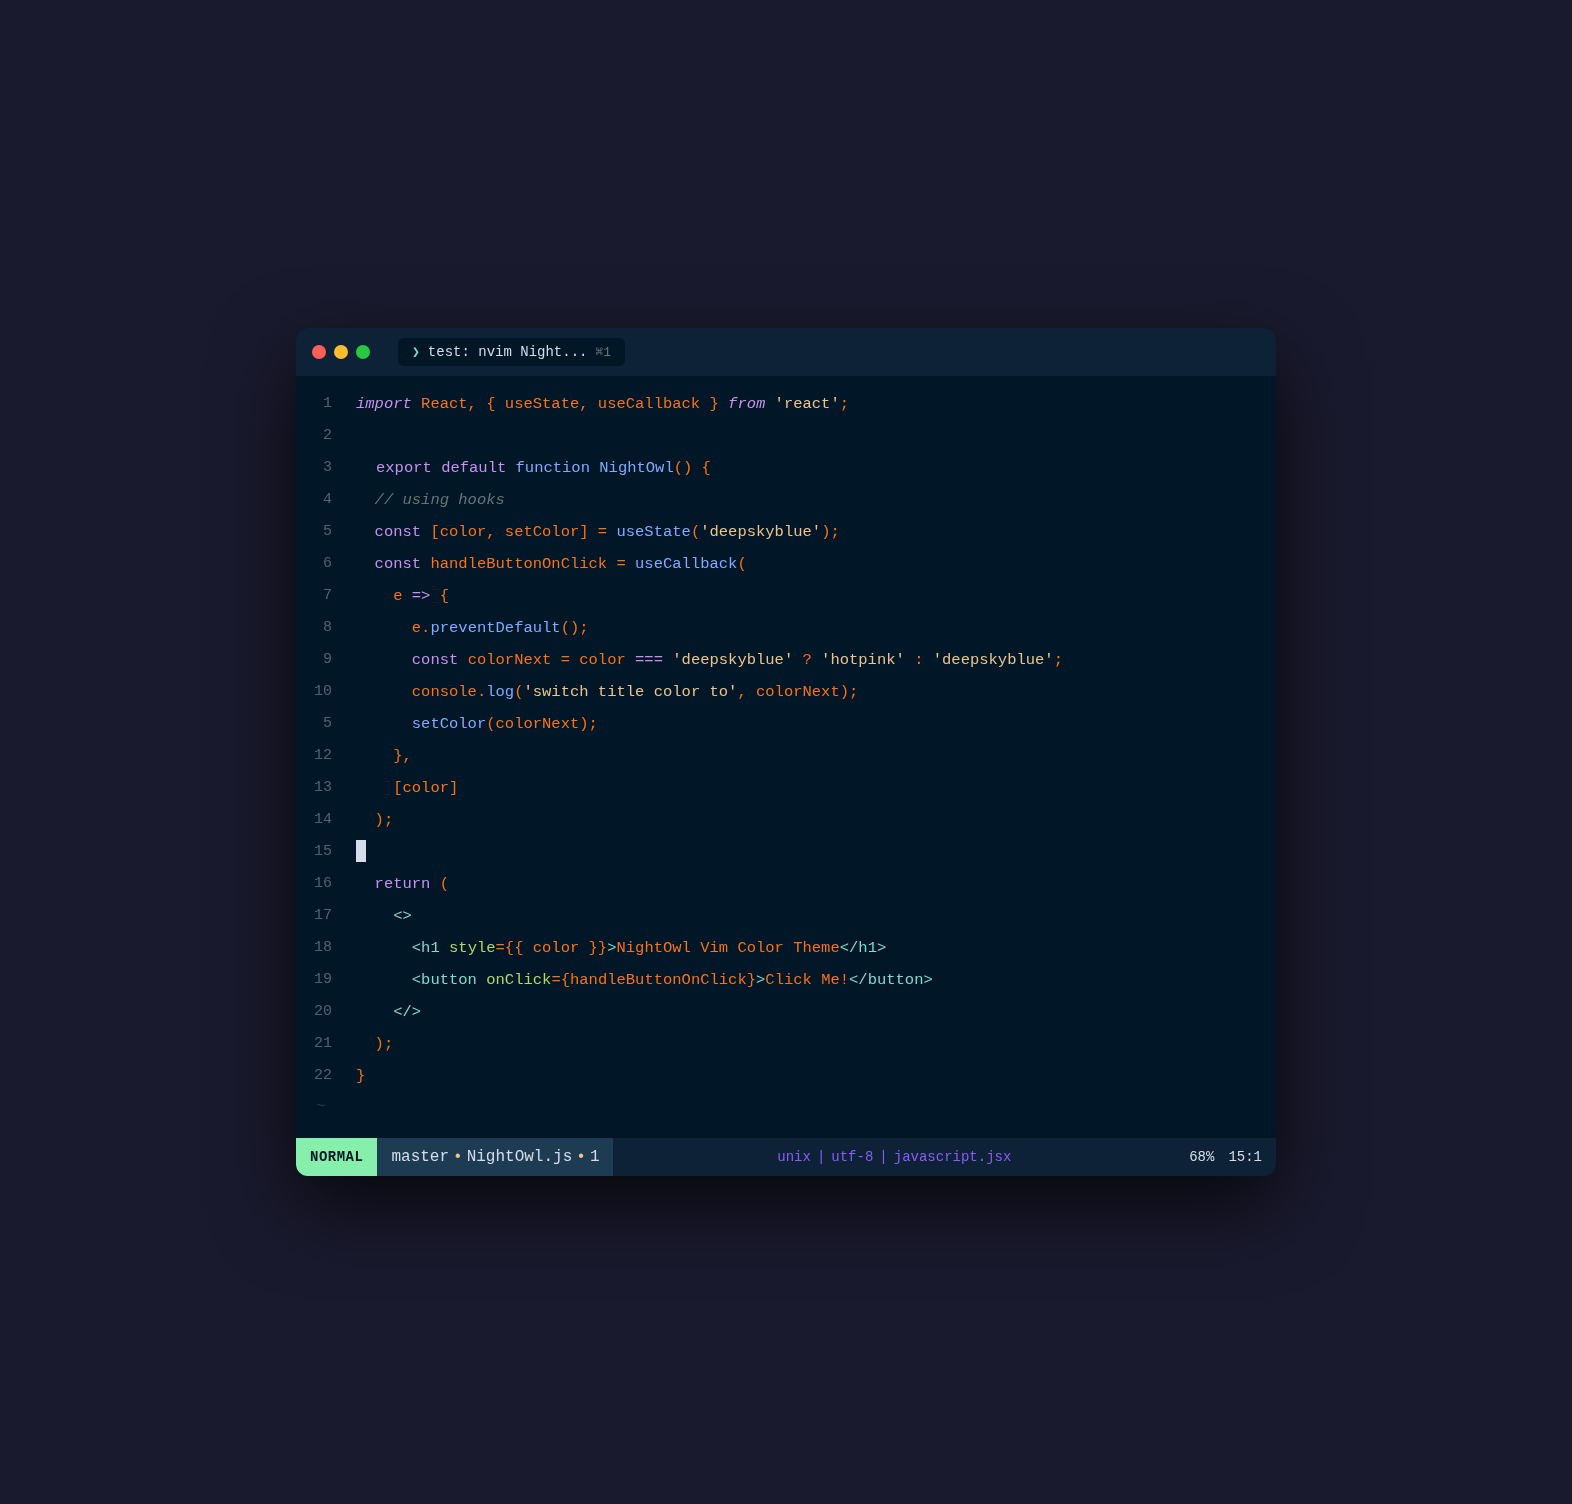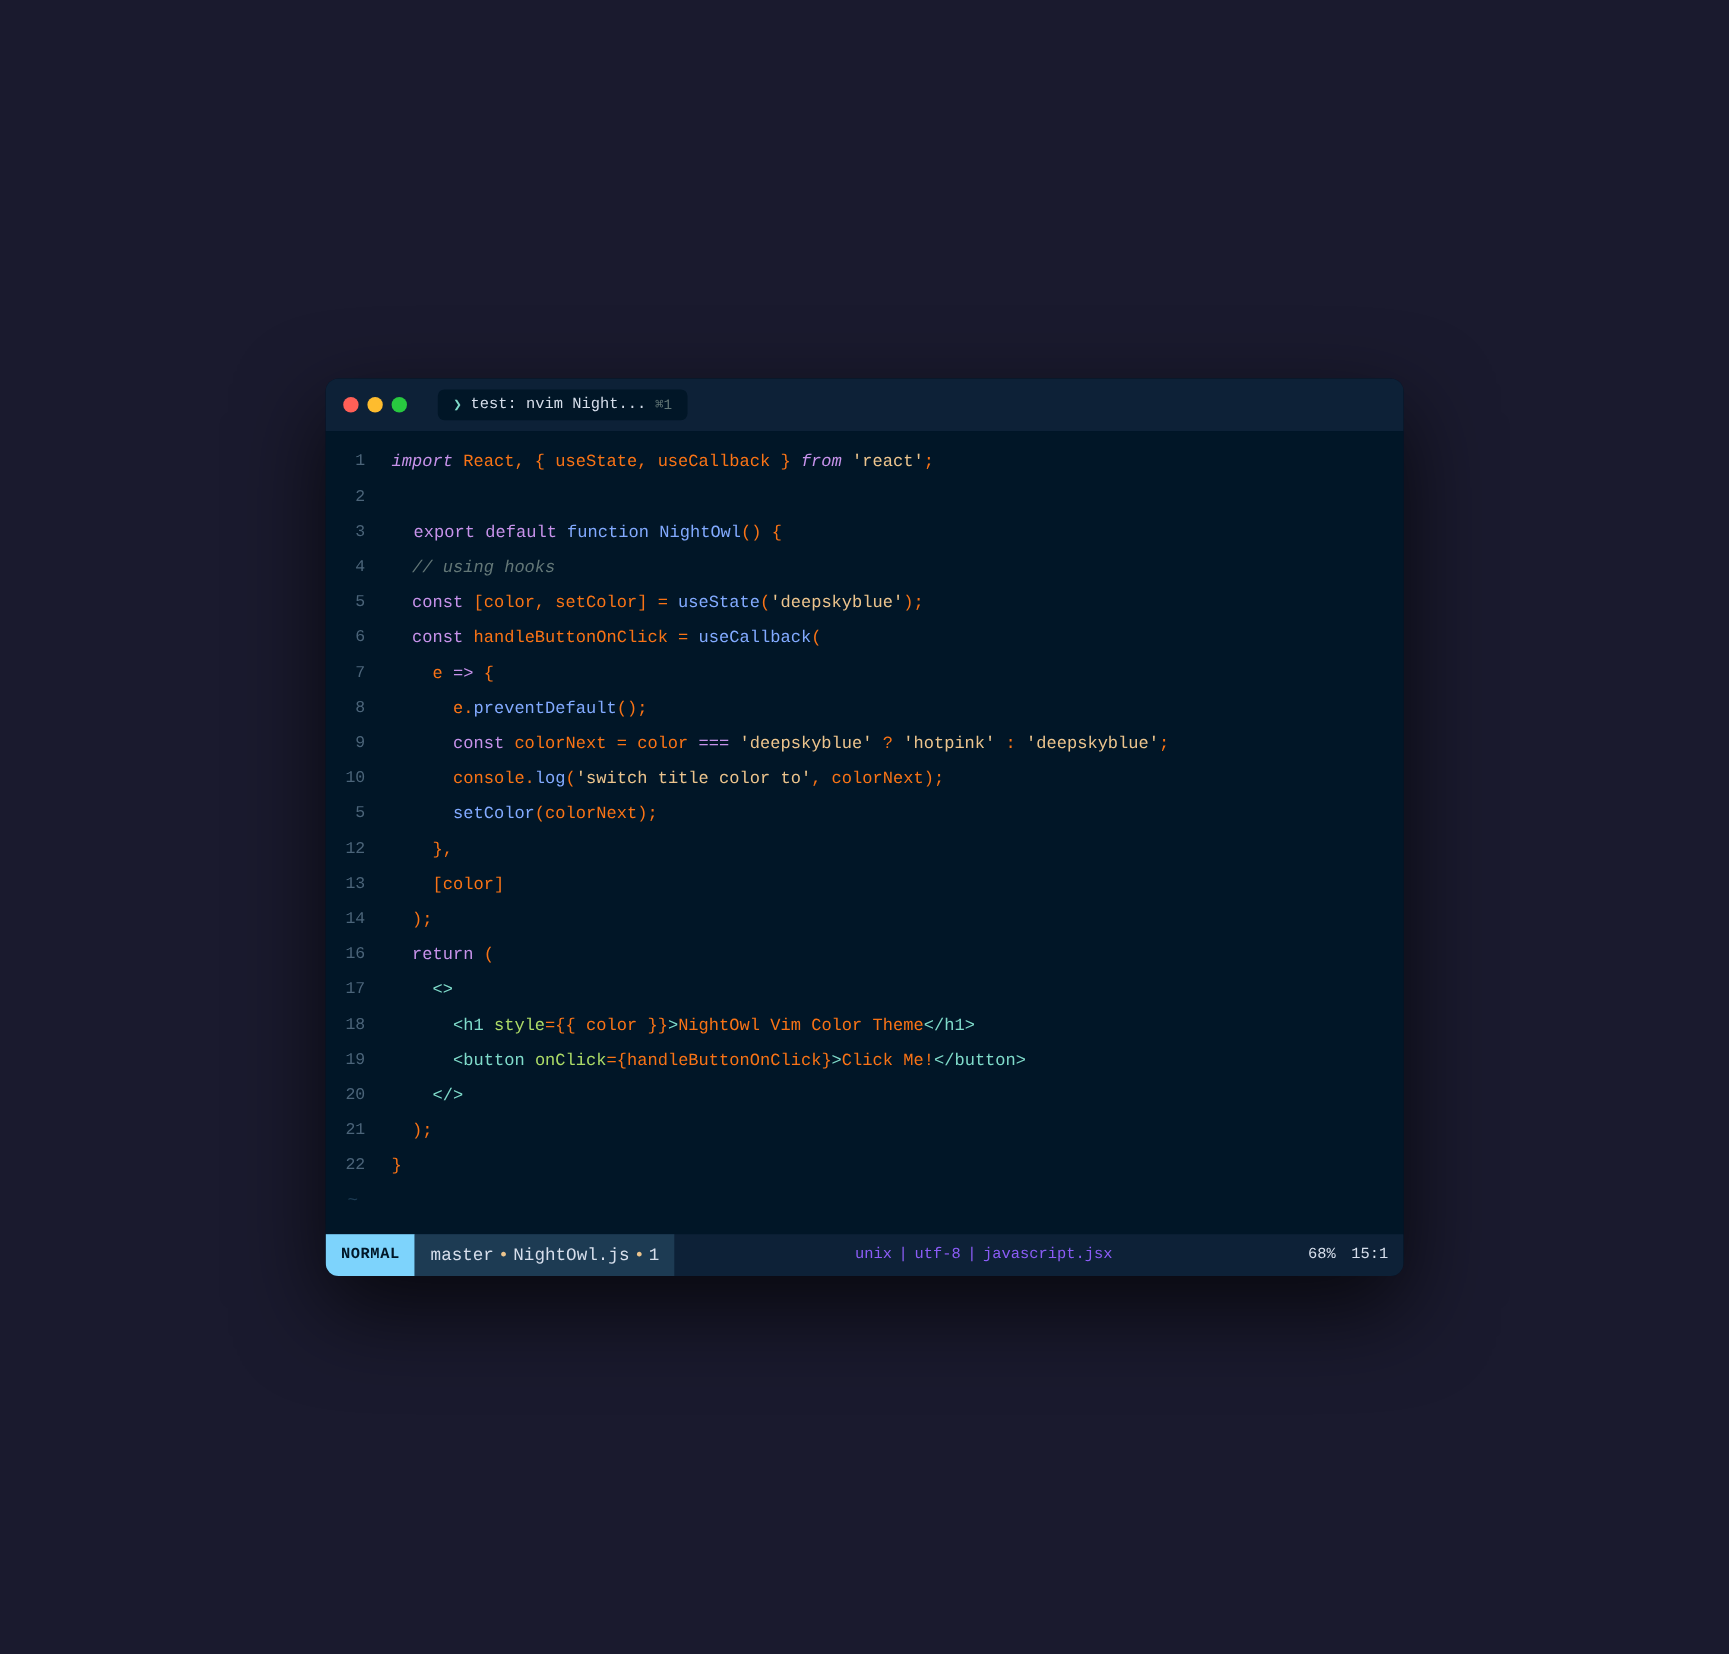--- a/index.html
+++ b/index.html
@@ -131,21 +131,21 @@
       height: 38px;
       display: flex;
       align-items: center;
       padding: 0 0;
       font-size: 14px;
       color: #d6deeb;
       gap: 0;
     }
 
     .status-mode {
-      background: #7dd3fc;
+      background: #86efac;
       color: #011627;
       padding: 0 14px;
       height: 100%;
       display: flex;
       align-items: center;
       font-weight: bold;
       font-size: 14px;
       letter-spacing: 0.5px;
     }
 
@@ -282,20 +282,24 @@
     <div class="code-line">
       <span class="line-number">13</span>
       <span class="code-content"><span class="plain">    [color]</span></span>
     </div>
 
     <div class="code-line">
       <span class="line-number">14</span>
       <span class="code-content"><span class="plain">  );</span></span>
     </div>
 
+    <div class="code-line line-15">
+      <span class="line-number">15</span>
+      <span class="code-content"><span class="cursor-block"></span></span>
+    </div>
 
     <div class="code-line">
       <span class="line-number">16</span>
       <span class="code-content"><span class="plain">  </span><span class="kw-return">return</span><span class="plain"> (</span></span>
     </div>
 
     <div class="code-line">
       <span class="line-number">17</span>
       <span class="code-content"><span class="plain">    </span><span class="jsx-tag">&lt;&gt;</span></span>
     </div>

